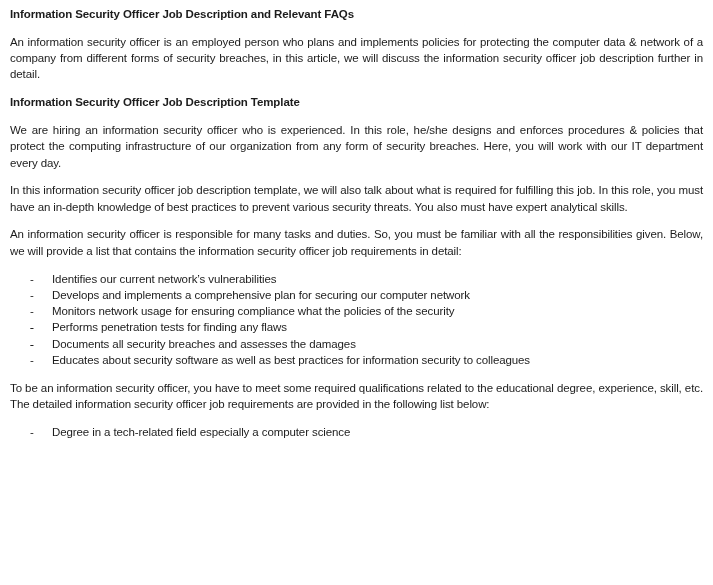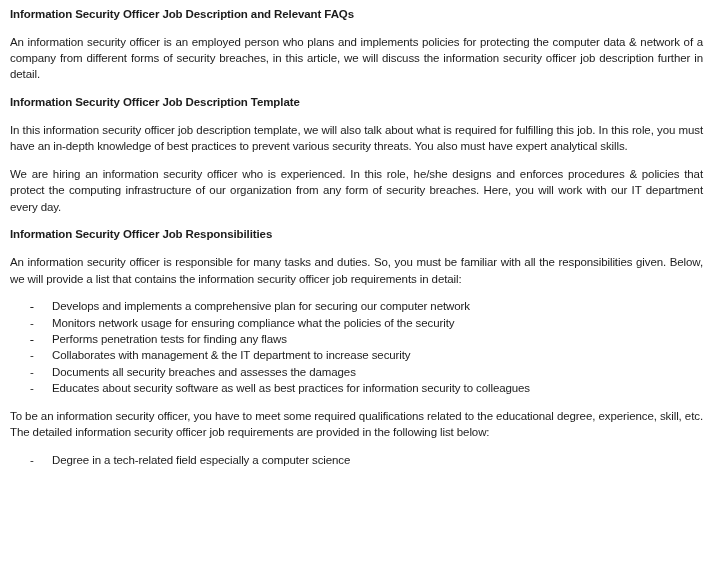--- a/index.html
+++ b/index.html
@@ -55,50 +55,49 @@
 <body>
 
 <div class="page">
 
   <h2 class="doc-heading">Information Security Officer Job Description and Relevant FAQs</h2>
 
   <p class="doc-paragraph">An information security officer is an employed person who plans and implements policies for protecting the computer data &amp; network of a company from different forms of security breaches, in this article, we will discuss the information security officer job description further in detail.</p>
 
   <h2 class="doc-heading">Information Security Officer Job Description Template</h2>
 
+  <p class="doc-paragraph">We are hiring an information security officer who is experienced. In this role, he/she designs and enforces procedures &amp; policies that protect the computing infrastructure of our organization from any form of security breaches. Here, you will work with our IT department every day.</p>
+
   <p class="doc-paragraph">In this information security officer job description template, we will also talk about what is required for fulfilling this job. In this role, you must have an in-depth knowledge of best practices to prevent various security threats. You also must have expert analytical skills.</p>
 
-  <p class="doc-paragraph">We are hiring an information security officer who is experienced. In this role, he/she designs and enforces procedures &amp; policies that protect the computing infrastructure of our organization from any form of security breaches. Here, you will work with our IT department every day.</p>
-
-  <h2 class="doc-heading">Information Security Officer Job Responsibilities</h2>
 
   <p class="doc-paragraph">An information security officer is responsible for many tasks and duties. So, you must be familiar with all the responsibilities given. Below, we will provide a list that contains the information security officer job requirements in detail:</p>
 
   <ul class="doc-list">
     <li>
       <span class="marker">-</span>
+      <span class="li-text">Identifies our current network’s vulnerabilities</span>
     </li>
     <li>
       <span class="marker">-</span>
       <span class="li-text">Develops and implements a comprehensive plan for securing our computer network</span>
     </li>
     <li>
       <span class="marker">-</span>
       <span class="li-text">Monitors network usage for ensuring compliance what the policies of the security</span>
     </li>
     <li>
       <span class="marker">-</span>
     </li>
     <li>
       <span class="marker">-</span>
       <span class="li-text">Performs penetration tests for finding any flaws</span>
     </li>
     <li>
       <span class="marker">-</span>
-      <span class="li-text">Collaborates with management &amp; the IT department to increase security</span>
     </li>
     <li>
       <span class="marker">-</span>
       <span class="li-text">Documents all security breaches and assesses the damages</span>
     </li>
     <li>
       <span class="marker">-</span>
       <span class="li-text">Educates about security software as well as best practices for information security to colleagues</span>
     </li>
   </ul>

